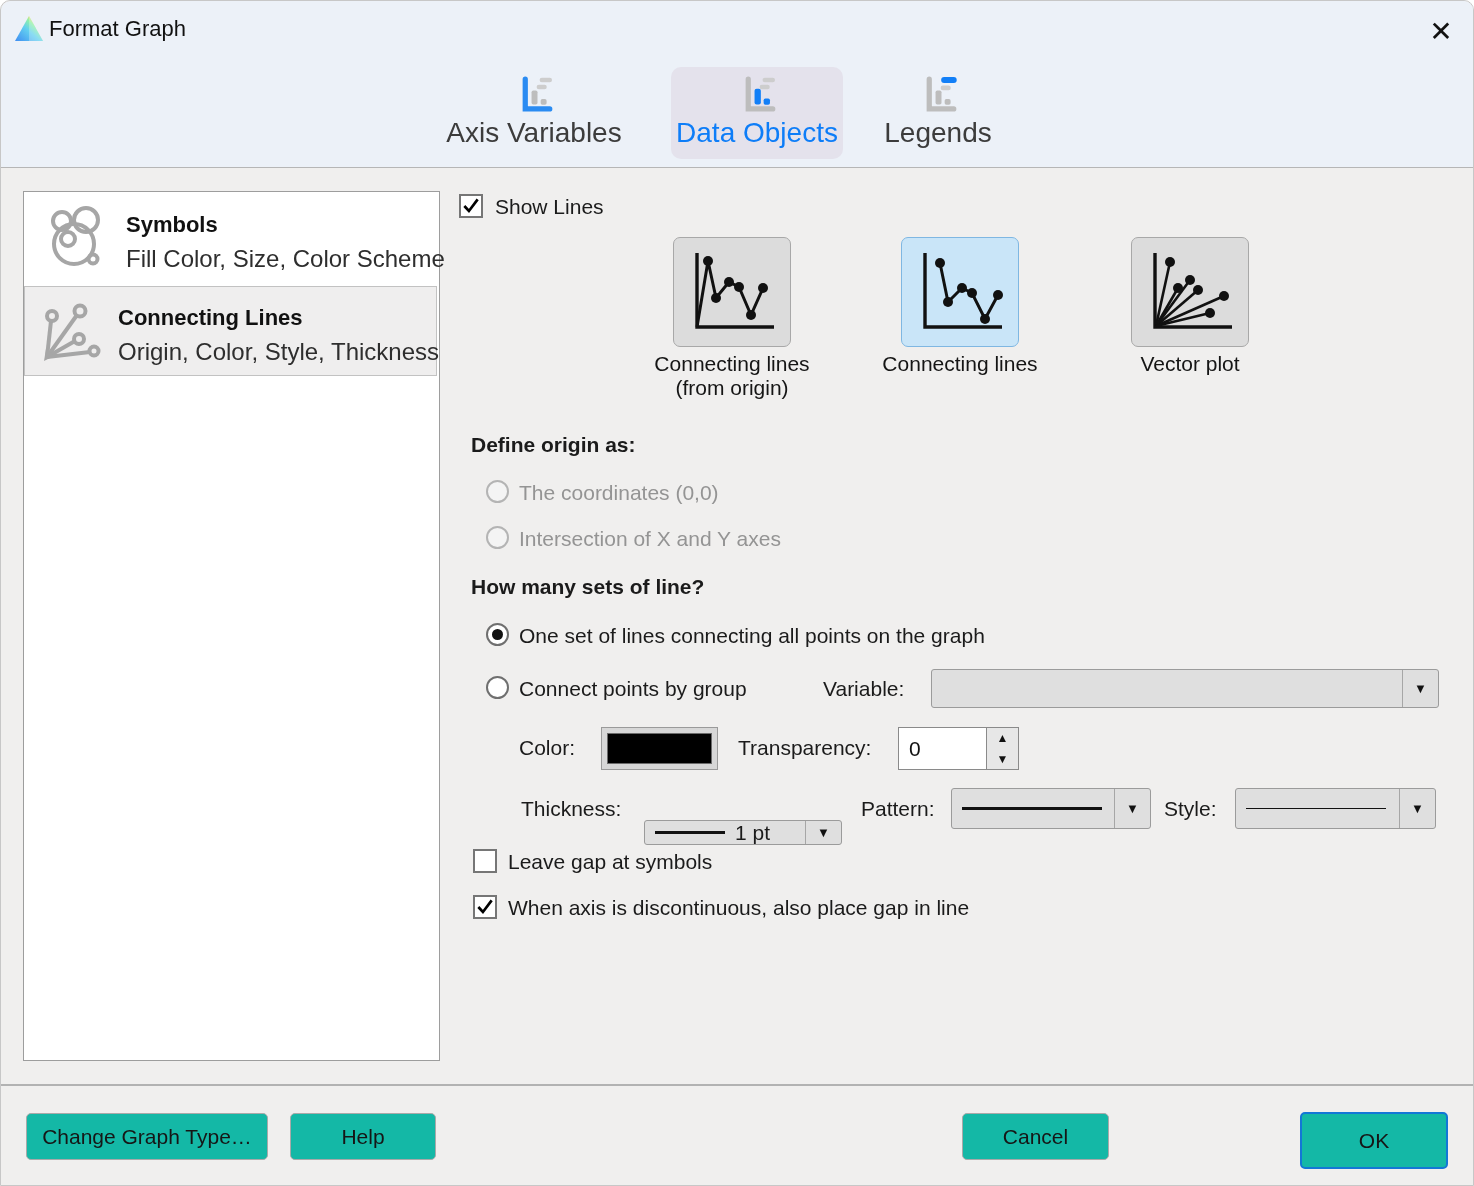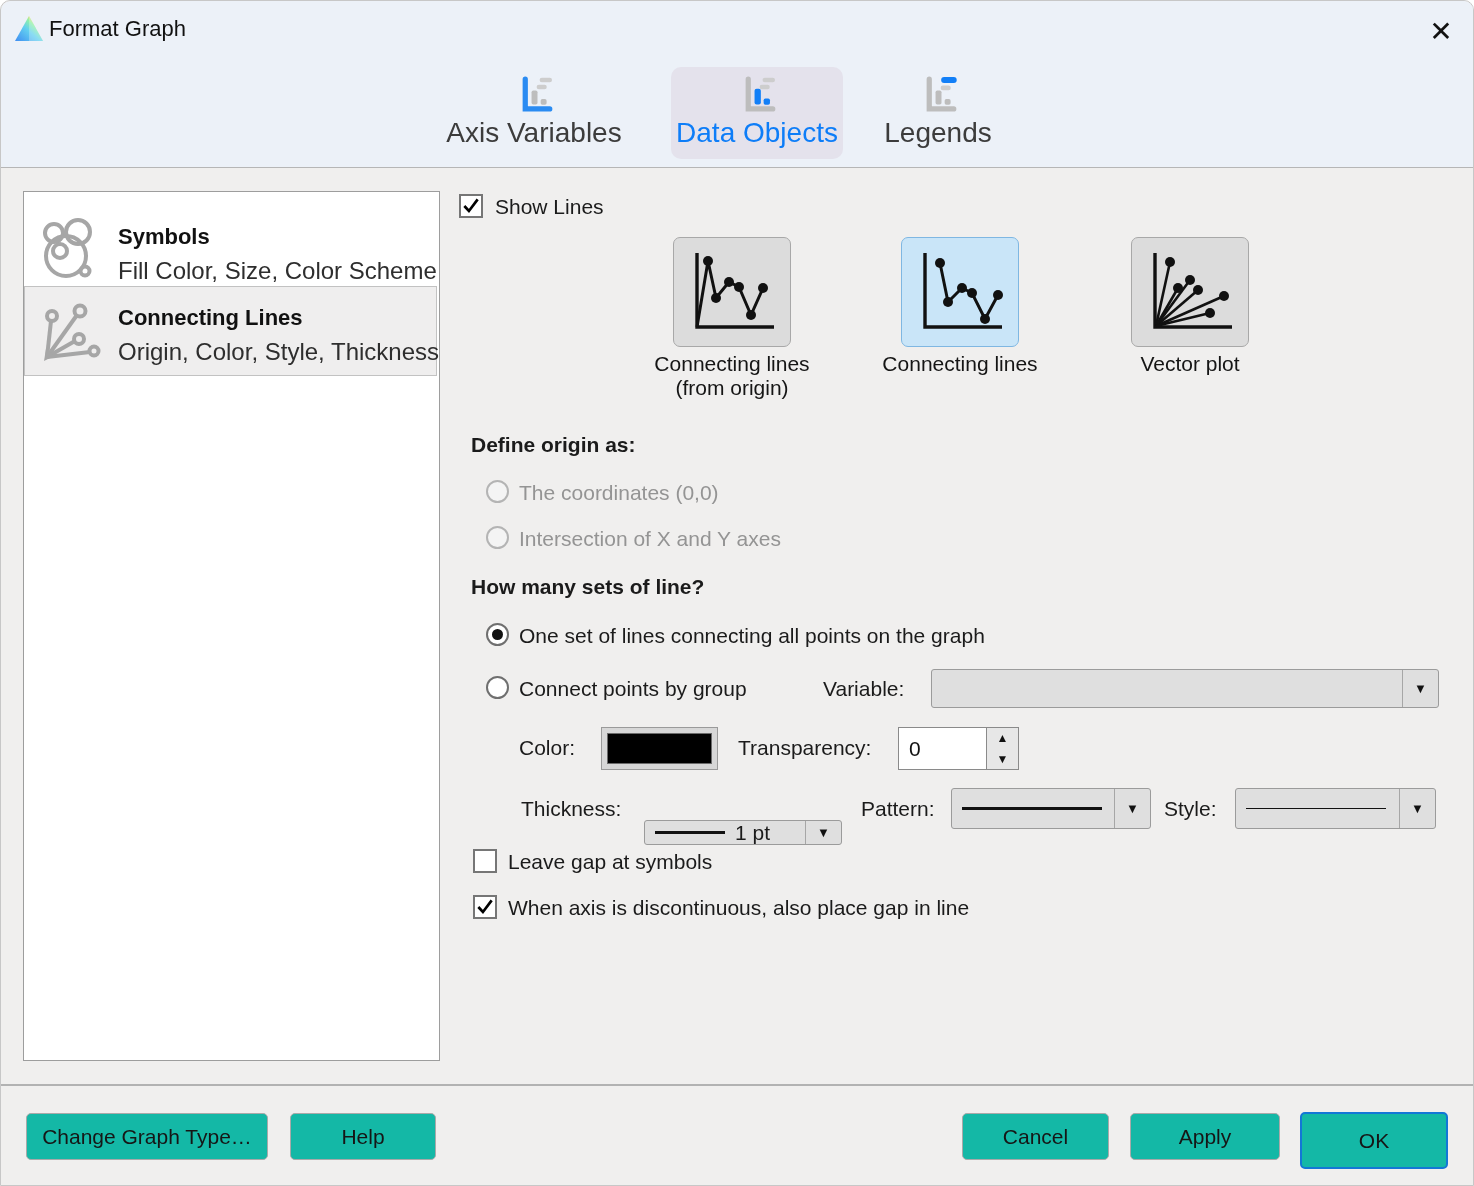--- a/index.html
+++ b/index.html
@@ -105,21 +105,21 @@
         <rect x="10.6" y="10" width="3.4" height="8" rx="1" fill="#bdbdbd"></rect>
         <rect x="15.8" y="14.8" width="3.4" height="3.4" rx="1" fill="#bdbdbd"></rect>
         <line x1="15.5" y1="4" x2="21" y2="4" stroke="#127ff7" stroke-width="3.4" stroke-linecap="round"></line>
         <line x1="14.8" y1="8.5" x2="18" y2="8.5" stroke="#cdcdcd" stroke-width="2.6" stroke-linecap="round"></line>
       </svg>
       <div class="tlabel">Legends</div>
     </div>
   </div>
 
   <div id="sidebar">
-    <div class="side-item" style="top:14px;">
+    <div class="side-item" style="top:2px;margin-left:8px;">
       <svg class="sicon" viewBox="0 0 64 64">
         <g fill="none" stroke="#a6a6a6" stroke-width="4">
           <circle cx="17" cy="15" r="9"></circle>
           <circle cx="41" cy="14" r="12"></circle>
           <circle cx="29" cy="38" r="20"></circle>
           <circle cx="23" cy="33" r="7"></circle>
           <circle cx="48" cy="53" r="4.5"></circle>
         </g>
       </svg>
       <div class="stitle">Symbols</div>
@@ -269,16 +269,15 @@
     <svg viewBox="0 0 24 24">
         <path d="M4 12 L9.5 18 L20 4" stroke="#000" stroke-width="3.2" fill="none"></path>
       </svg>
   </div>
   <div class="lbl" style="left:507px;top:895px;">When axis is discontinuous, also place gap in line</div>
 
   <div id="footer-sep"></div>
   <div class="btn" style="left:25px;top:1112px;width:242px;height:47px;">Change Graph Type…</div>
   <div class="btn" style="left:289px;top:1112px;width:146px;height:47px;">Help</div>
   <div class="btn" style="left:961px;top:1112px;width:147px;height:47px;">Cancel</div>
-  <div class="btn" style="left:1129px;top:1112px;width:150px;height:47px;">Apply</div>
   <div class="btn default" style="left:1299px;top:1111px;width:148px;height:57px;">OK</div>
 
 </div>
 
 </body></html>

